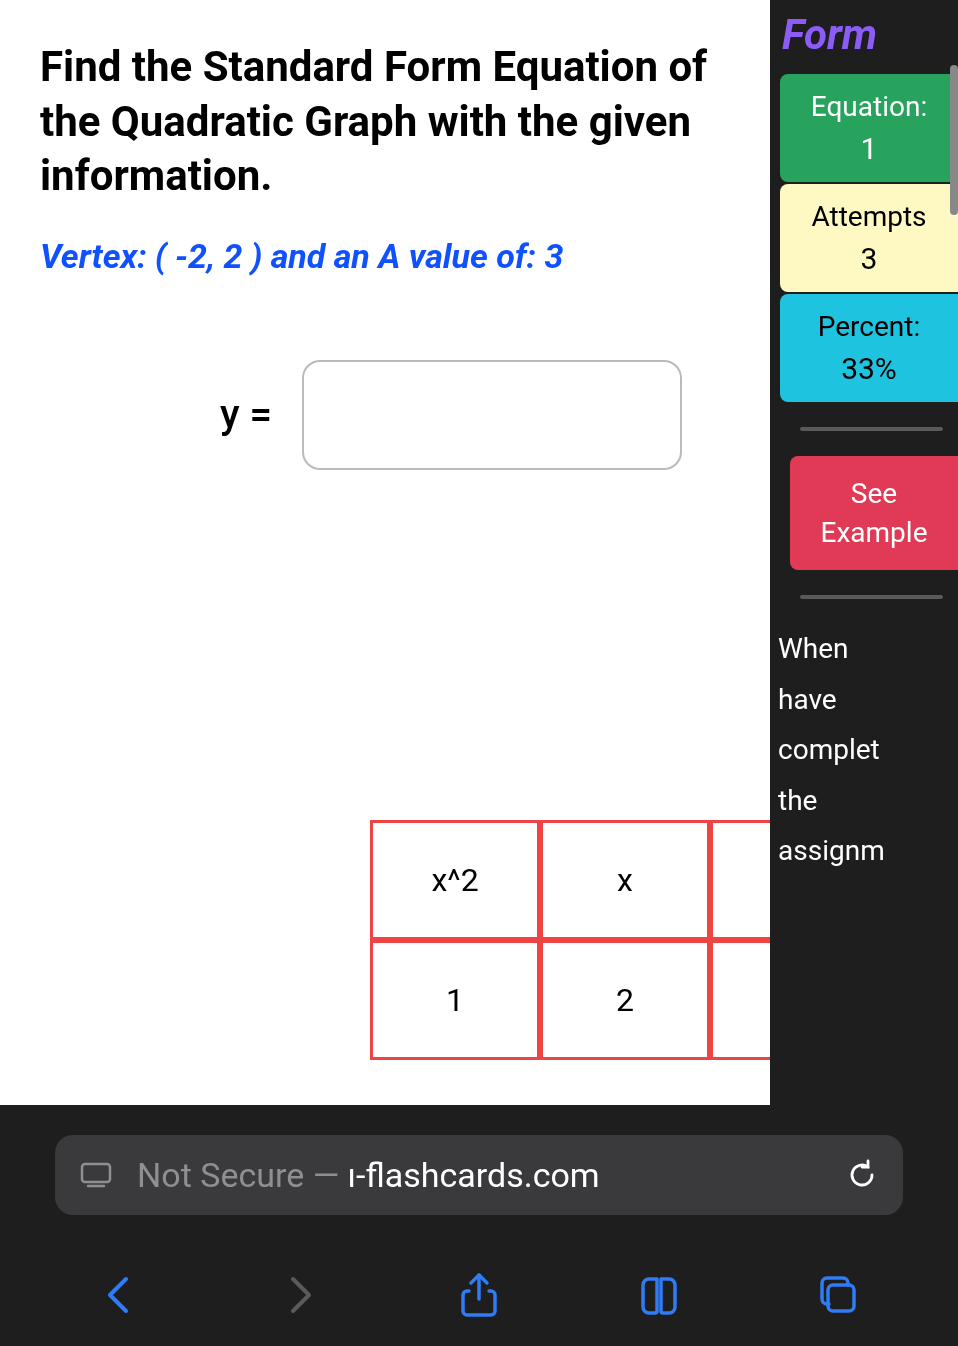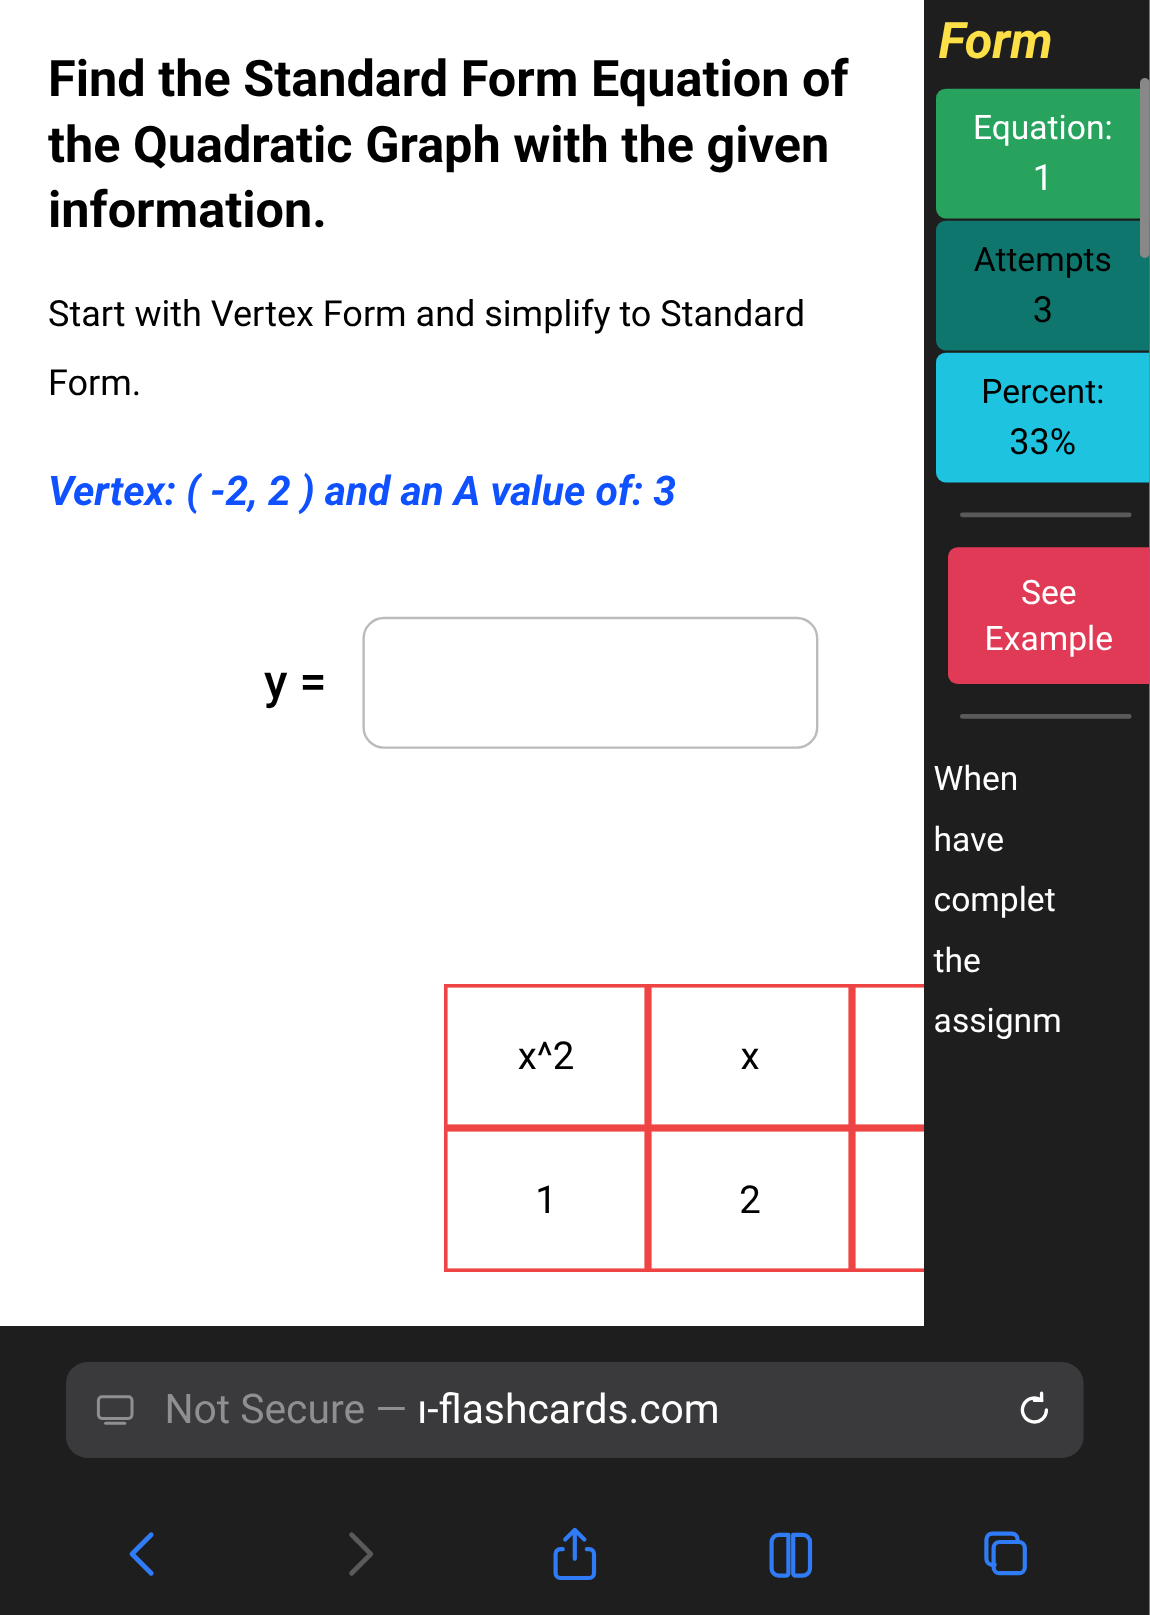--- a/index.html
+++ b/index.html
@@ -89,21 +89,21 @@
       top: 0;
       width: 188px;
       height: 1105px;
       background: #1e1e1e;
       overflow: hidden;
     }
     .sidebar-title {
       font-size: 42px;
       font-weight: 700;
       font-style: italic;
-      color: #fde047;
+      color: #8b5cf6;
       padding: 10px 0 15px 12px;
     }
     .stat-box {
       padding: 16px 10px;
       text-align: center;
       font-size: 28px;
       color: #000;
       border-radius: 8px 0 0 8px;
       margin-left: 10px;
       margin-bottom: 2px;
@@ -114,21 +114,21 @@
     }
     .stat-box .value {
       display: block;
       font-size: 30px;
     }
     .stat-correct {
       background: #27a35e;
       color: #fff;
     }
     .stat-attempts {
-      background: #0f766e;
+      background: #fef9c3;
       color: #000;
     }
     .stat-percent {
       background: #1dc3df;
       color: #000;
     }
     .divider {
       height: 4px;
       background: #5a5a5a;
       margin: 25px 15px 25px 30px;
@@ -238,21 +238,20 @@
     .toolbar-btn svg {
       width: 100%;
       height: 100%;
     }
   </style>
 </head>
 <body>
 
 <div class="main-content">
   <h1 class="title">Find the Standard Form Equation of the Quadratic Graph with the given information.</h1>
-  <p class="instruction">Start with Vertex Form and simplify to Standard Form.</p>
   <p class="vertex-info">Vertex: ( -2, 2 ) and an A value of: 3</p>
   <div class="answer-row">
     <span class="y-equals">y =</span>
     <input class="answer-input" type="text" value="" style="">
   </div>
 </div>
 
 <div class="keypad">
   <div class="keypad-btn">x^2</div>
   <div class="keypad-btn">x</div>

